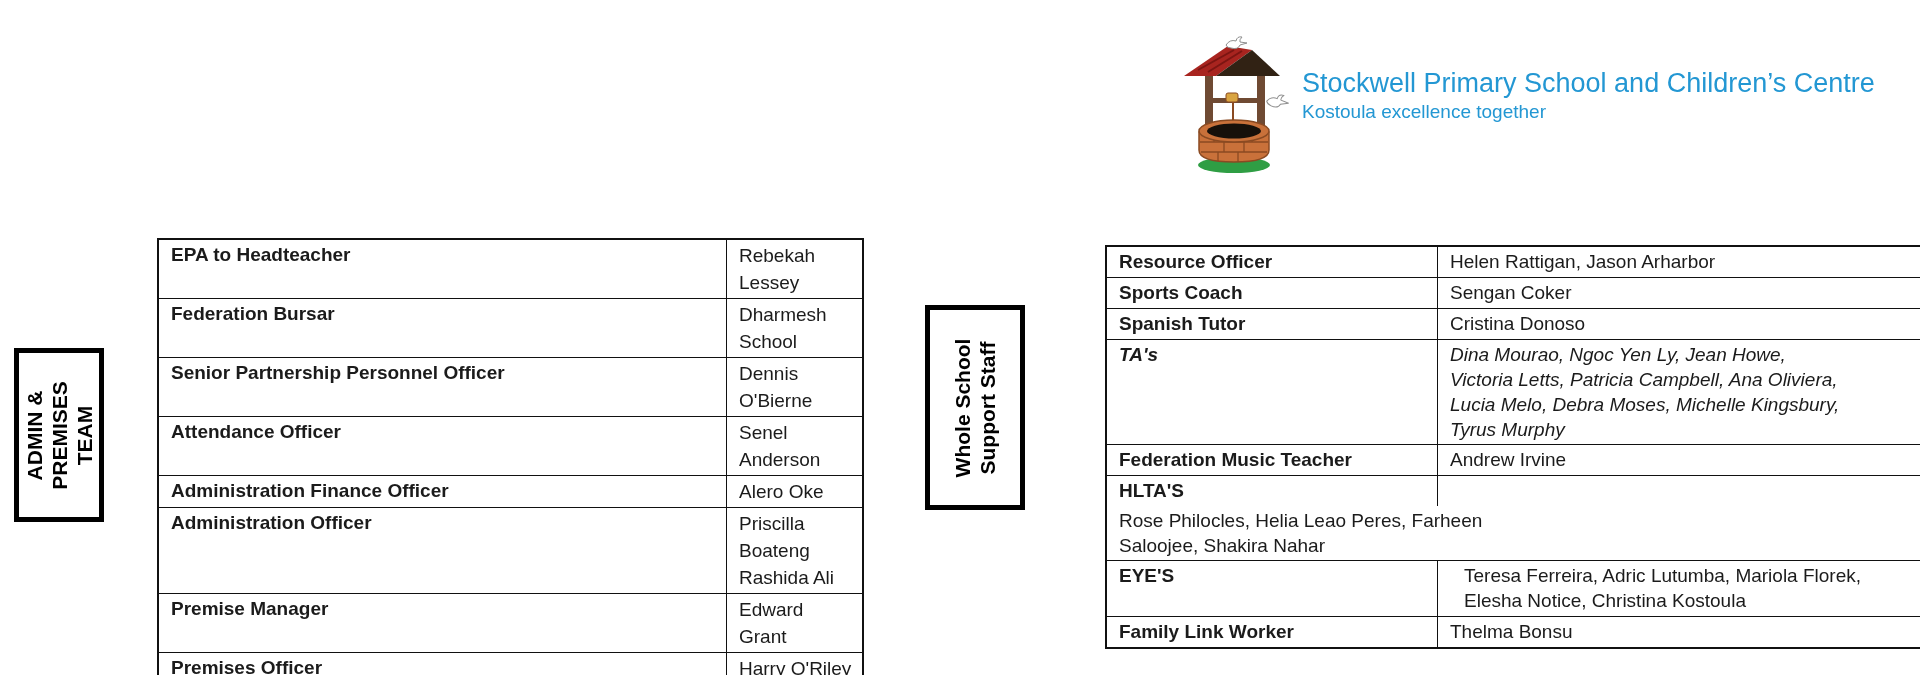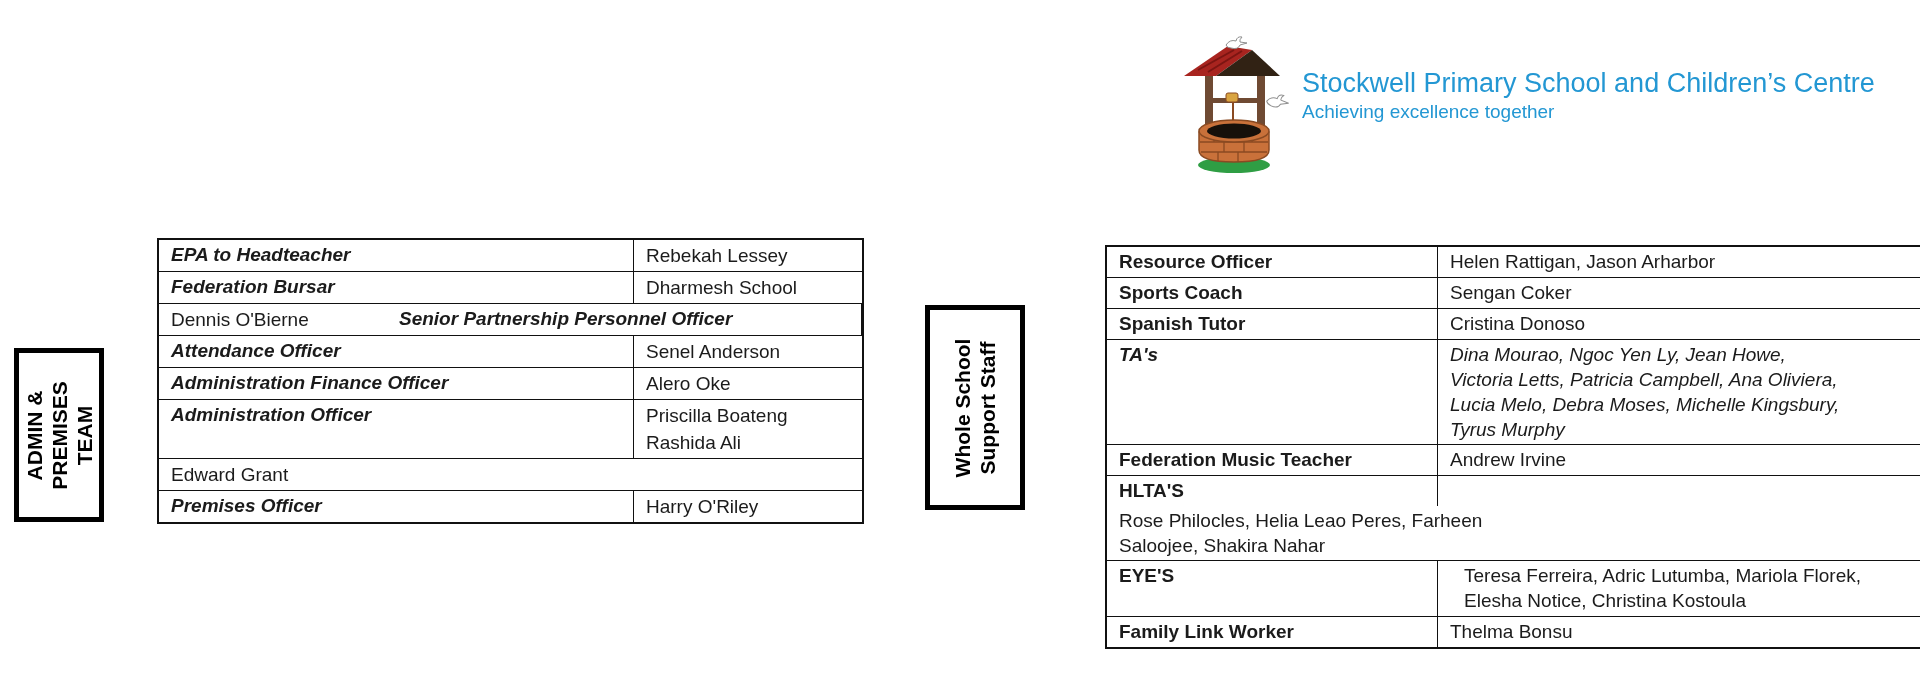--- a/index.html
+++ b/index.html
@@ -38,21 +38,21 @@
 
   
   .tbl{position:absolute;border:2px solid #111;background:#fff;}
   .trow{display:flex;min-height:29px;}
   .trow + .trow{border-top:1.5px solid #111;justify-content:flex-end;}
   .cell{box-sizing:border-box;padding:2px 10px 2px 12px;font-size:19px;}
   .role{font-weight:bold;border-right:1.5px solid #111;line-height:26px;}
   .names{flex:1;white-space:pre-line;line-height:26px;}
 
   #admin-table{left:157px;top:238px;width:703px;}
-  #admin-table .role{width:475px;font-style:italic;}
+  #admin-table .role{width:568px;}
   #admin-table .row-admin-officer{min-height:57px;}
   #admin-table .names{line-height:27px;}
 
   #wss-table{left:1061px;top:245px;width:840px;margin-left:44px;}
   #wss-table .role{width:331px;}
   #wss-table .names{line-height:25px;}
   #wss-table .row-tas{min-height:101px;font-style:italic;}
   #wss-table .row-hltas{min-height:44px;flex-direction:column;}
   #wss-table .row-eyes{min-height:55px;gap:14px;}
 </style>
@@ -92,21 +92,21 @@
 
     <g transform="translate(46,0)">
       <path d="M2,9 Q6,3 12,5 Q13,0 18,1 Q15,4 16,6 L23,7 L16,9 Q14,14 7,12 Q3,12 2,9 Z" style="fill:#ffffff;stroke:var(--dove-outline,#8f8f8f);stroke-width:1;"></path>
     </g>
     <g transform="translate(88,56) rotate(8)">
       <path d="M2,9 Q6,3 12,5 Q13,0 18,1 Q15,4 16,6 L24,8 L16,10 Q14,15 7,13 Q3,12 2,9 Z" style="fill:#ffffff;stroke:var(--dove-outline,#8f8f8f);stroke-width:1;"></path>
     </g>
   </svg>
   <div class="logo-text">
     <div class="logo-title">Stockwell Primary School and Children’s Centre</div>
-    <div class="logo-tagline">Achieving excellence together</div>
+    <div class="logo-tagline">Kostoula excellence together</div>
   </div>
 </div>
 
 <div class="vbox" id="admin-label-box">
   <div class="vtext">
     <span>ADMIN &amp;</span>
     <span>PREMISES</span>
     <span>TEAM</span>
   </div>
 </div>
@@ -114,37 +114,38 @@
 <div class="tbl" id="admin-table">
   <div class="trow">
     <div class="cell role">EPA to Headteacher</div>
     <div class="cell names">Rebekah Lessey</div>
   </div>
   <div class="trow">
     <div class="cell role">Federation Bursar</div>
     <div class="cell names">Dharmesh School</div>
   </div>
   <div class="trow">
+    <div class="cell role">Senior Partnership Personnel Officer</div>
     <div class="cell names">Dennis O'Bierne</div>
-    <div class="cell role">Senior Partnership Personnel Officer</div>
   </div>
   <div class="trow">
     <div class="cell role">Attendance Officer</div>
     <div class="cell names">Senel Anderson</div>
   </div>
   <div class="trow">
     <div class="cell role">Administration Finance Officer</div>
     <div class="cell names">Alero Oke</div>
   </div>
   <div class="trow row-admin-officer">
     <div class="cell role">Administration Officer</div>
     <div class="cell names">Priscilla Boateng
 Rashida Ali</div>
   </div>
   <div class="trow">
+    <div class="cell role">Premise Manager</div>
     <div class="cell names">Edward Grant</div>
   </div>
   <div class="trow">
     <div class="cell role">Premises Officer</div>
     <div class="cell names">Harry O'Riley</div>
   </div>
 </div>
 
 <div class="vbox" id="wss-label-box">
   <div class="vtext">

